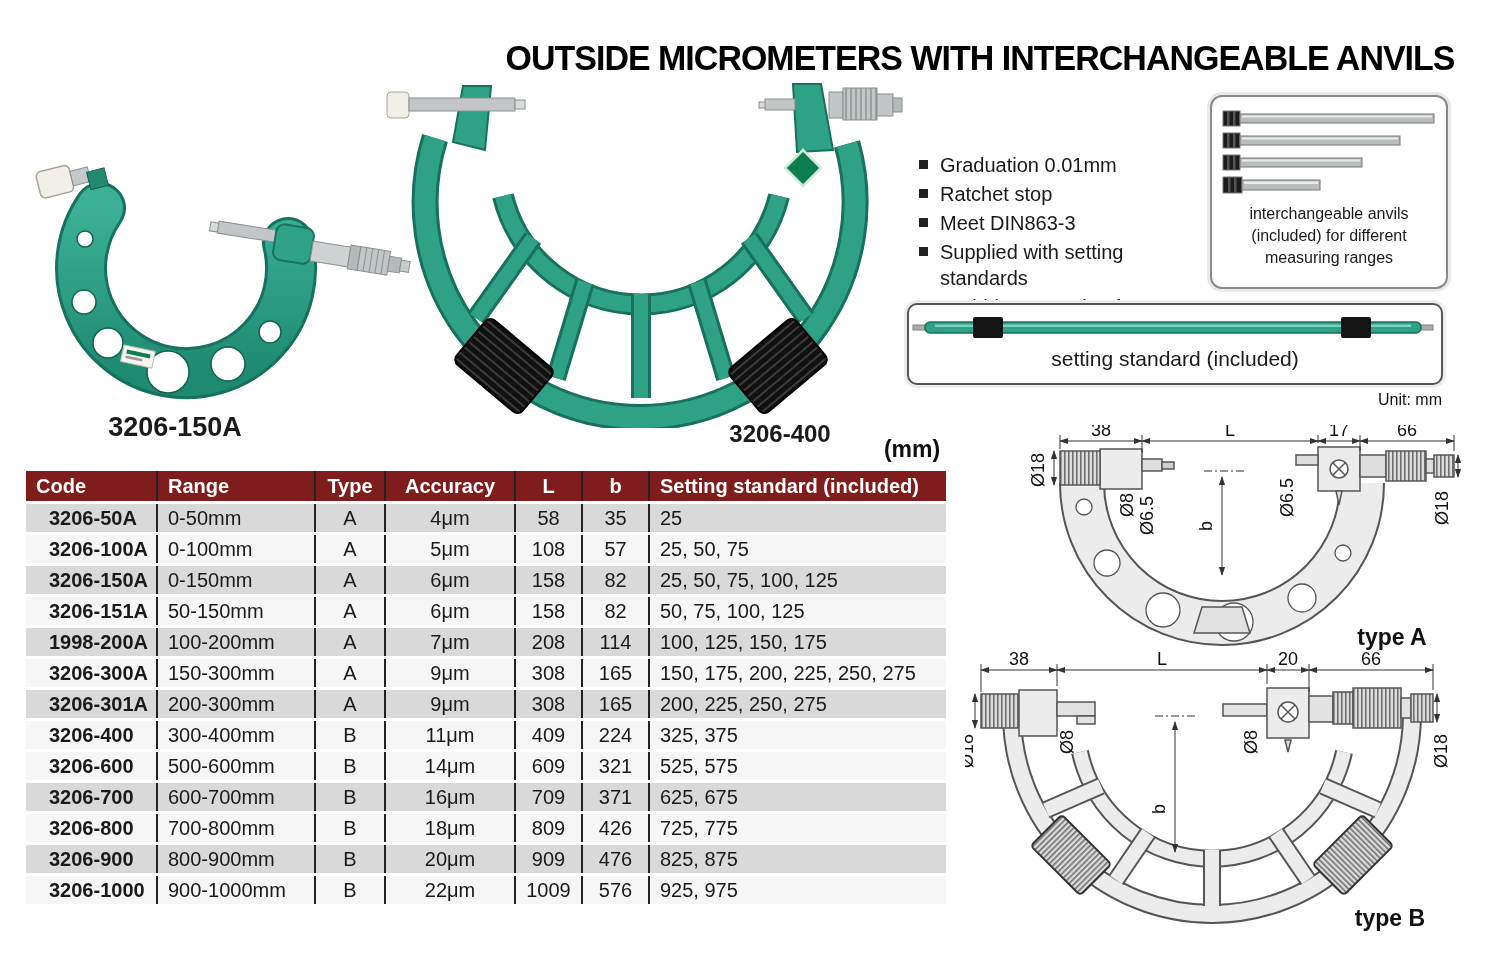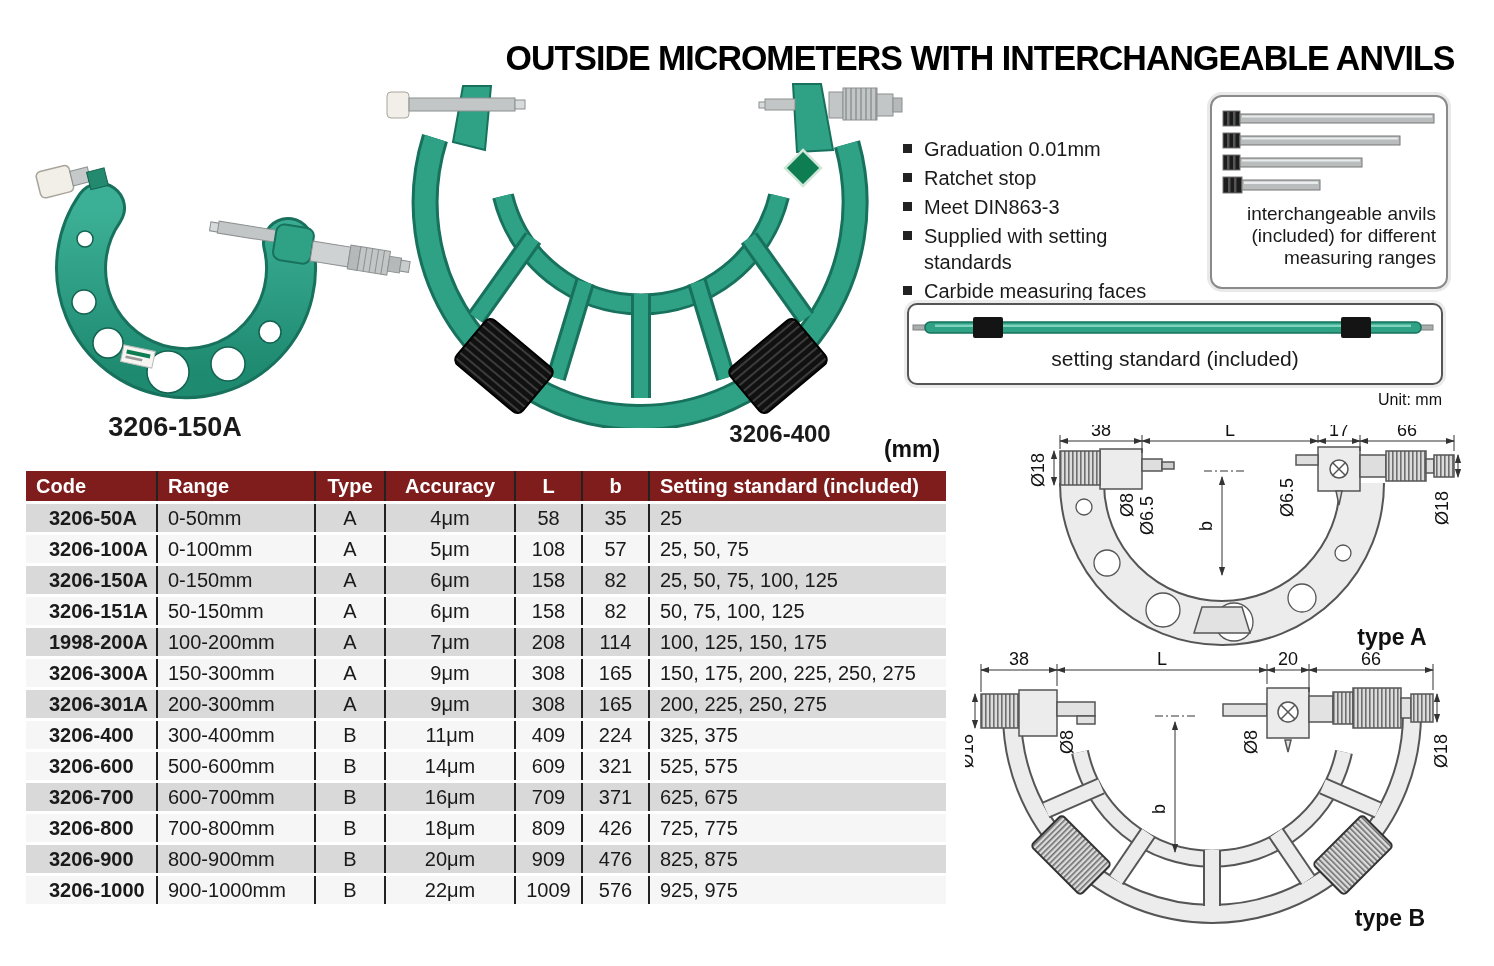--- a/index.html
+++ b/index.html
@@ -11,29 +11,29 @@
          letter-spacing:-1px;white-space:nowrap;transform:scaleX(.97);transform-origin:center;color:#000;margin:0;}
 
   
   .cap{font-weight:bold;color:#1a1a1a;text-align:center;}
   .cap-small{left:75px;top:412px;width:200px;font-size:27px;}
   .cap-large{left:720px;top:420px;width:120px;font-size:24px;}
   .mm-note{left:872px;top:436px;width:80px;font-size:23px;font-weight:bold;text-align:center;}
   .unit-label{left:1378px;top:391px;font-size:16px;}
 
   
-  .features{left:903px;top:136px;width:252px;list-style:none;margin:0;padding:0;}
+  .features{left:903px;top:136px;width:252px;list-style:none;margin:16px;padding:0;}
   .features li{display:flex;align-items:flex-start;font-size:20px;line-height:26px;margin-bottom:3px;color:#1a1a1a;}
   .features .sq{flex:0 0 9px;width:9px;height:9px;background:#222;margin:8px 12px 0 0;}
 
   
   .anvils-box{left:1210px;top:95px;width:234px;height:190px;border:2px solid #8a8a8a;border-radius:12px;
               background:#fff;box-shadow:0 0 0 3px #e9e9e9;}
   .anvils-box svg{display:block;margin:8px auto 0 auto;}
-  .anvils-cap{margin:2px 10px 0 10px;text-align:right;font-size:19px;line-height:22px;color:#1a1a1a;}
+  .anvils-cap{margin:2px 10px 0 10px;text-align:center;font-size:16px;line-height:22px;color:#1a1a1a;}
   .std-box{left:907px;top:303px;width:532px;height:78px;border:2px solid #555;border-radius:10px;background:#fff;
            box-shadow:0 0 0 3px #ececec;}
   .std-box svg{display:block;}
   .std-cap{margin:-4px 0 0 0;text-align:center;font-size:21px;color:#1a1a1a;}
 
   
   table.spec{left:26px;top:468px;width:920px;position:absolute;border-collapse:separate;border-spacing:0 3px;
              table-layout:fixed;font-size:20px;}
   table.spec th{background:#7f1d1d;color:#fff;font-weight:bold;text-align:left;height:30px;padding:0 0 0 10px;}
   table.spec th.ctr,table.spec td.ctr{text-align:center;padding:0;}

